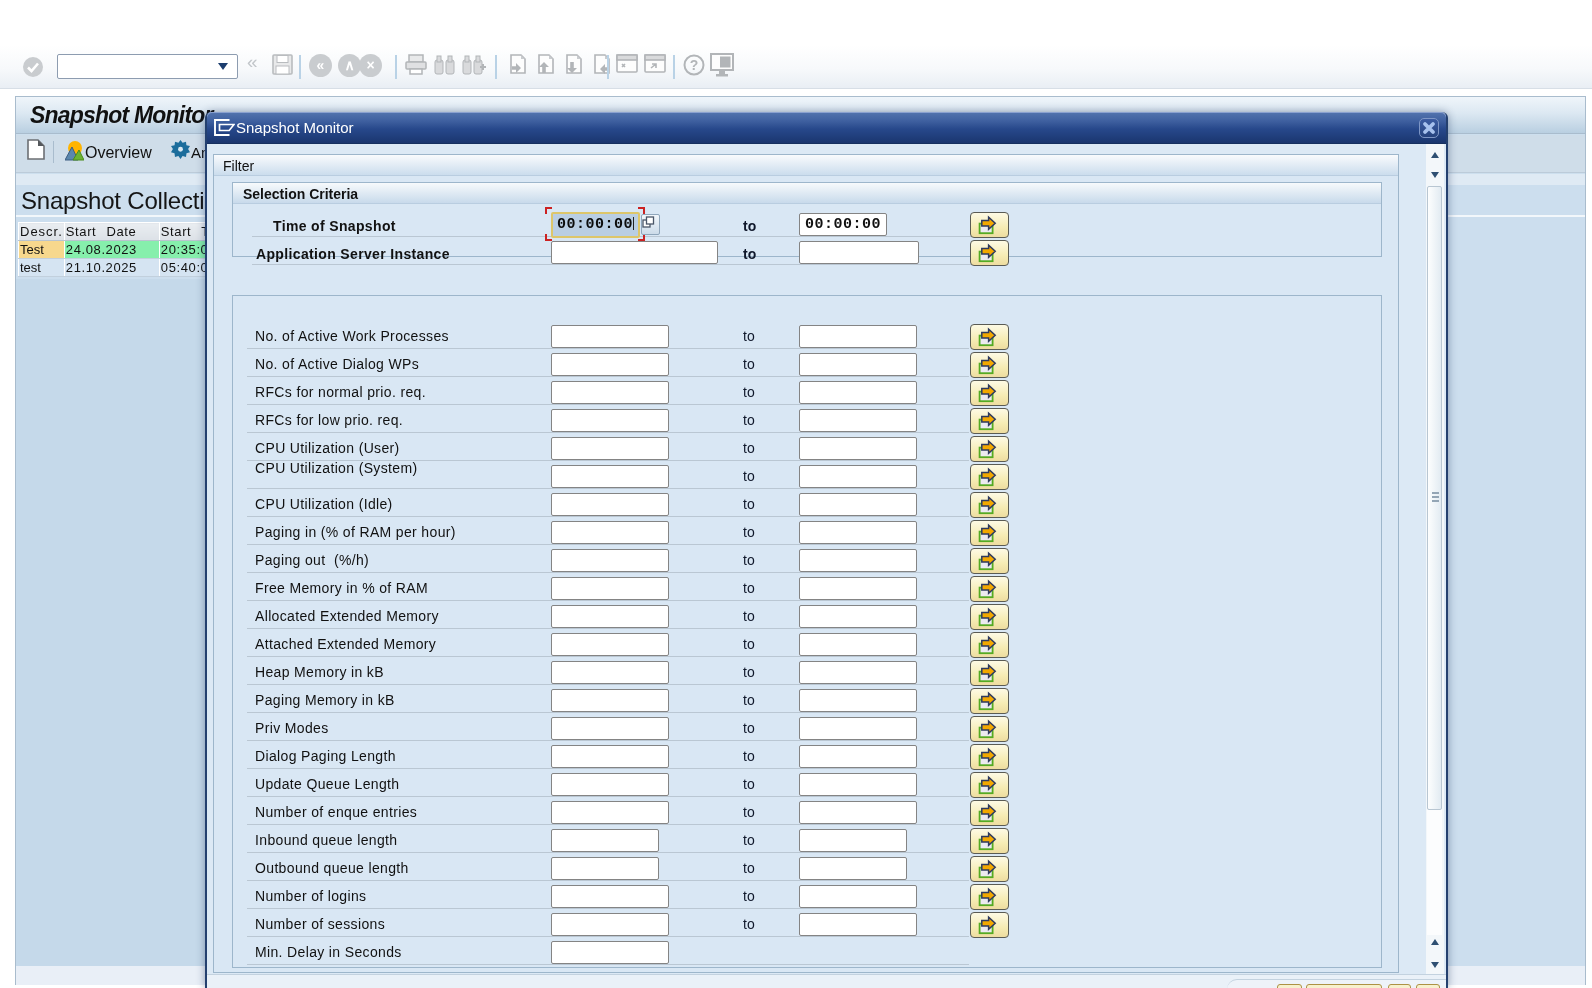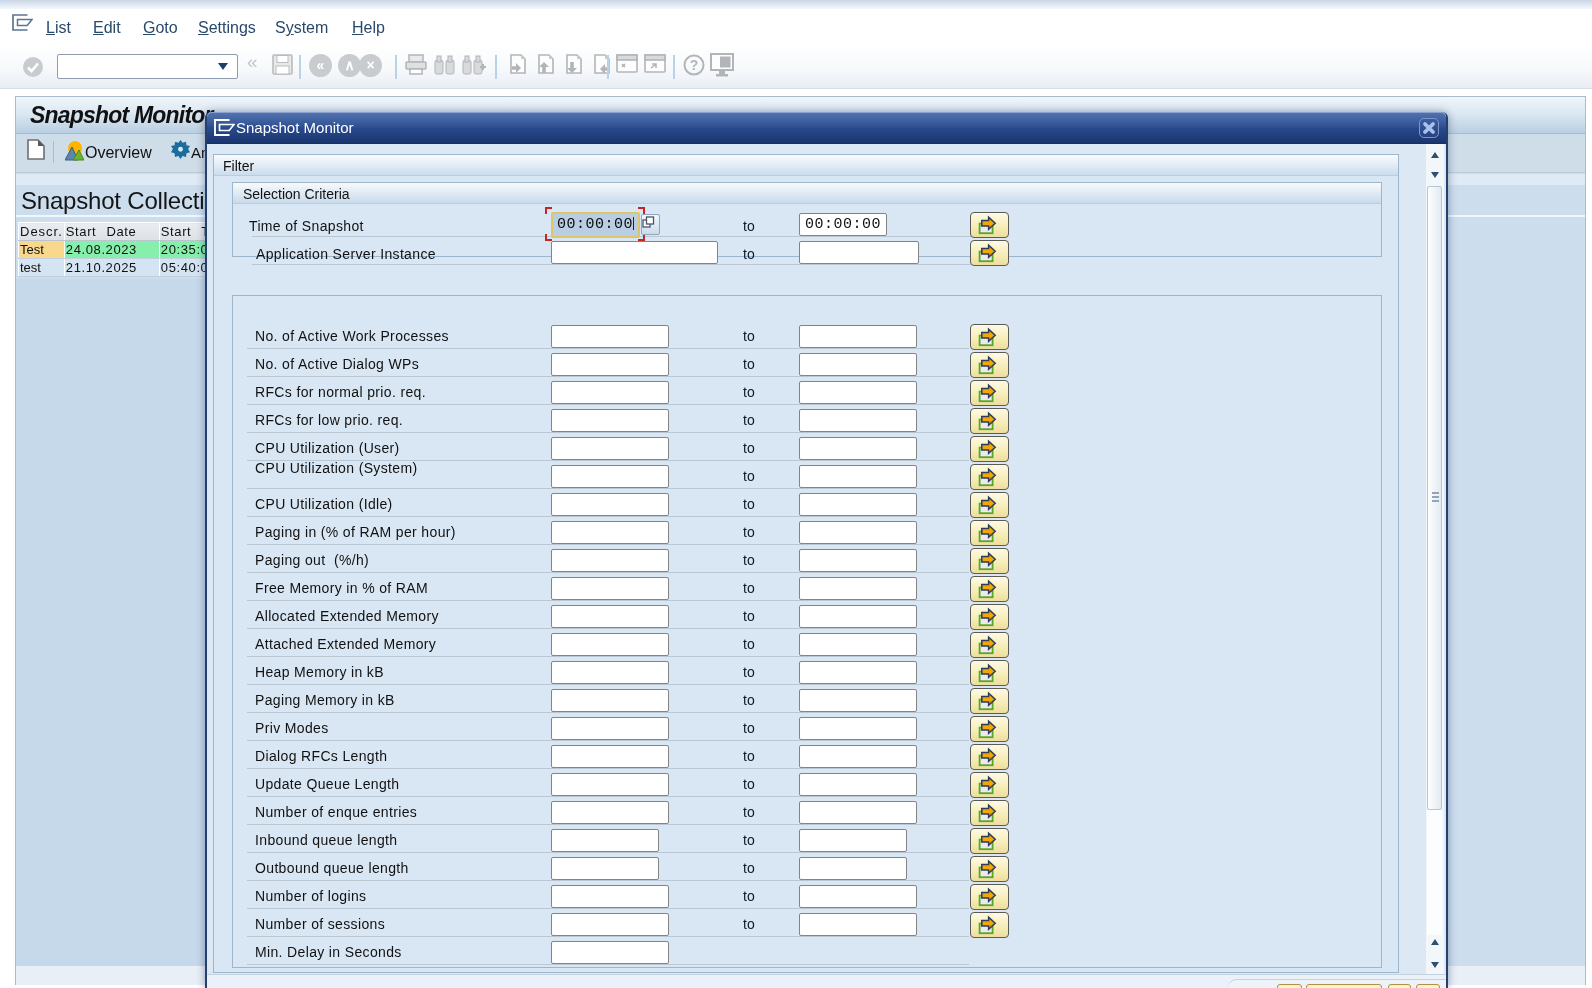--- a/index.html
+++ b/index.html
@@ -73,21 +73,21 @@
 
 #fbox { position:absolute; left:6px; top:10px; width:1186px; height:819px;
   border:1px solid #9db6cb; background:#d9e7f4; }
 #fhead { position:absolute; left:0; top:0; width:100%; height:21px;
   background:linear-gradient(#f9fbfd, #cbdded); border-bottom:1px solid #b9cde0; }
 #fhead span { position:absolute; left:9px; top:3px; font-size:14px; color:#111; }
 .gbox { position:absolute; left:18px; width:1150px; border:1px solid #9db6cb; }
 .ghead { position:absolute; left:0; top:0; width:100%; height:21px;
   background:linear-gradient(#f7fafc, #c8daeb); border-bottom:1px solid #b9cde0; }
 .ghead span { position:absolute; left:10px; top:3px; font-size:14px; color:#111; }
-#scbox { top:27px; height:75px; }
+#scbox { top:27px; height:75px;font-weight:bold; }
 #dfbox { top:140px; height:673px; }
 
 .rlab { position:absolute; left:22px; font-size:14px; color:#111; letter-spacing:0.35px; }
 .tolab { position:absolute; left:510px; font-size:14px; color:#0f172a; }
 .rline { position:absolute; left:14px; width:722px; height:1px; background:#bac7d3; }
 .inp { position:absolute; height:23px; background:#fff; border:1px solid #848484; border-radius:2px;
   font-family:"Liberation Mono", monospace; font-size:15px; color:#111; text-align:center;
   line-height:21px; letter-spacing:0.5px; }
 .mbtn { position:absolute; width:39px; height:26px;
   background:linear-gradient(#fdfae4, #f6ecb4 60%, #eedda0); border:1px solid #5a5b54;
@@ -116,33 +116,20 @@
 .up { border-bottom:6px solid #2e4f72; }
 .dn { border-top:6px solid #2e4f72; }
 #sthumb { position:absolute; left:1px; top:42px; width:15px; height:624px;
   background:linear-gradient(90deg,#fdfefe,#e2ebf2); border:1px solid #b8c6d2; border-radius:2px; }
 #strack { position:absolute; left:1px; top:666px; width:15px; height:125px; background:#fcfdfe; }
 .grip { position:absolute; left:4px; width:7px; height:1.6px; background:#93a5b5; }
 </style></head>
 <body>
 <div id="screen">
 
-  <div id="menubar">
-    <div id="menutop"></div>
-    <div class="abs" style="left:12px;top:14px;"><svg width="21" height="17" viewBox="0 0 21 17">
-          <path d="M15.5 1 H1 V16 H15.5" fill="none" stroke="#5a7694" stroke-width="1.7"></path>
-          <path d="M5.5 5.5 H20 L15.2 11.5 H5.5 z" fill="none" stroke="#5a7694" stroke-width="1.5"></path>
-        </svg></div>
-    <span class="mitem" style="left:46px;"><u>L</u>ist</span>
-    <span class="mitem" style="left:93px;"><u>E</u>dit</span>
-    <span class="mitem" style="left:143px;"><u>G</u>oto</span>
-    <span class="mitem" style="left:198px;"><u>S</u>ettings</span>
-    <span class="mitem" style="left:275px;">S<u>y</u>stem</span>
-    <span class="mitem" style="left:352px;"><u>H</u>elp</span>
-  </div>
 
   <div id="toolbar">
     <svg class="abs" style="left:22px;top:11px;" width="22" height="22" viewBox="0 0 22 22">
       <circle cx="11" cy="11" r="10" fill="#c9cccf"></circle>
       <path d="M6 11.5 L9.5 15 L16 7.5" stroke="#fff" stroke-width="2.6" fill="none"></path>
     </svg>
     <div id="combo"></div>
     <div class="abs" style="left:247px;top:6px;font-size:19px;color:#c2c6ca;">«</div>
     <svg class="abs" style="left:272px;top:9px;" width="21" height="21" viewBox="0 0 21 21">
       <rect x="1" y="1" width="19" height="19" rx="1" fill="#e8e9ea" stroke="#b9bcbf" stroke-width="1.6"></rect>
@@ -288,21 +275,21 @@
       <div id="fbox">
         <div id="fhead">
             <span>Filter</span>
           </div>
 
         <div class="gbox" id="scbox">
           <div class="ghead">
               <span>Selection Criteria</span>
             </div>
           <div class="rline" style="top:53px;left:19px;"></div>
-          <div class="rlab" style="top:35px;left:16px;text-align:center;">Time of Snapshot</div>
+          <div class="rlab" style="top:35px;left:40px;text-align:center;">Time of Snapshot</div>
           <div class="tolab" style="top:35px;">to</div>
           <div class="inp" style="left:566px;top:30px;width:88px;">00:00:00</div>
           <div class="rline" style="top:81px;left:19px;"></div>
           <div class="rlab" style="top:63px;left:23px;">Application Server Instance</div>
           <div class="inp" style="left:318px;top:58px;width:167px;"></div>
           <div class="tolab" style="top:63px;">to</div>
           <div class="inp" style="left:566px;top:58px;width:120px;"></div>
           <div id="ffld">00:00:00<span style="display:inline-block;width:1px;height:13px;background:#222;vertical-align:-2px;"></span></div>
           <div class="fc" style="left:312px;top:24px;border-left:2px solid #cc2222;border-top:2px solid #cc2222;"></div>
           <div class="fc" style="left:405px;top:24px;border-right:2px solid #cc2222;border-top:2px solid #cc2222;"></div>
@@ -486,21 +473,21 @@
             <div class="inp" style="left:318px;top:421px;width:118px;"></div>
             <div class="tolab" style="top:424px;">to</div>
             <div class="inp" style="left:566px;top:421px;width:118px;"></div>
             <div class="mbtn" style="left:737px;top:420px;">
               <svg width="20" height="20" viewBox="0 0 20 20">
                 <rect x="1.6" y="8.6" width="13" height="9.6" fill="#eceaf0" stroke="#55aa22" stroke-width="1.8"></rect>
                 <path d="M3.8 5.6 H10.6 V2.2 L17.2 8.3 L10.6 14.4 V11 H3.8 z" fill="#f3a800" stroke="#2e3a5e" stroke-width="1.5"></path>
               </svg>
             </div>
             <div class="rline" style="top:472px;"></div>
-            <div class="rlab" style="top:452px;">Dialog RFCs Length</div>
+            <div class="rlab" style="top:452px;">Dialog Paging Length</div>
             <div class="inp" style="left:318px;top:449px;width:118px;"></div>
             <div class="tolab" style="top:452px;">to</div>
             <div class="inp" style="left:566px;top:449px;width:118px;"></div>
             <div class="mbtn" style="left:737px;top:448px;">
               <svg width="20" height="20" viewBox="0 0 20 20">
                 <rect x="1.6" y="8.6" width="13" height="9.6" fill="#eceaf0" stroke="#55aa22" stroke-width="1.8"></rect>
                 <path d="M3.8 5.6 H10.6 V2.2 L17.2 8.3 L10.6 14.4 V11 H3.8 z" fill="#f3a800" stroke="#2e3a5e" stroke-width="1.5"></path>
               </svg>
             </div>
             <div class="rline" style="top:500px;"></div>

